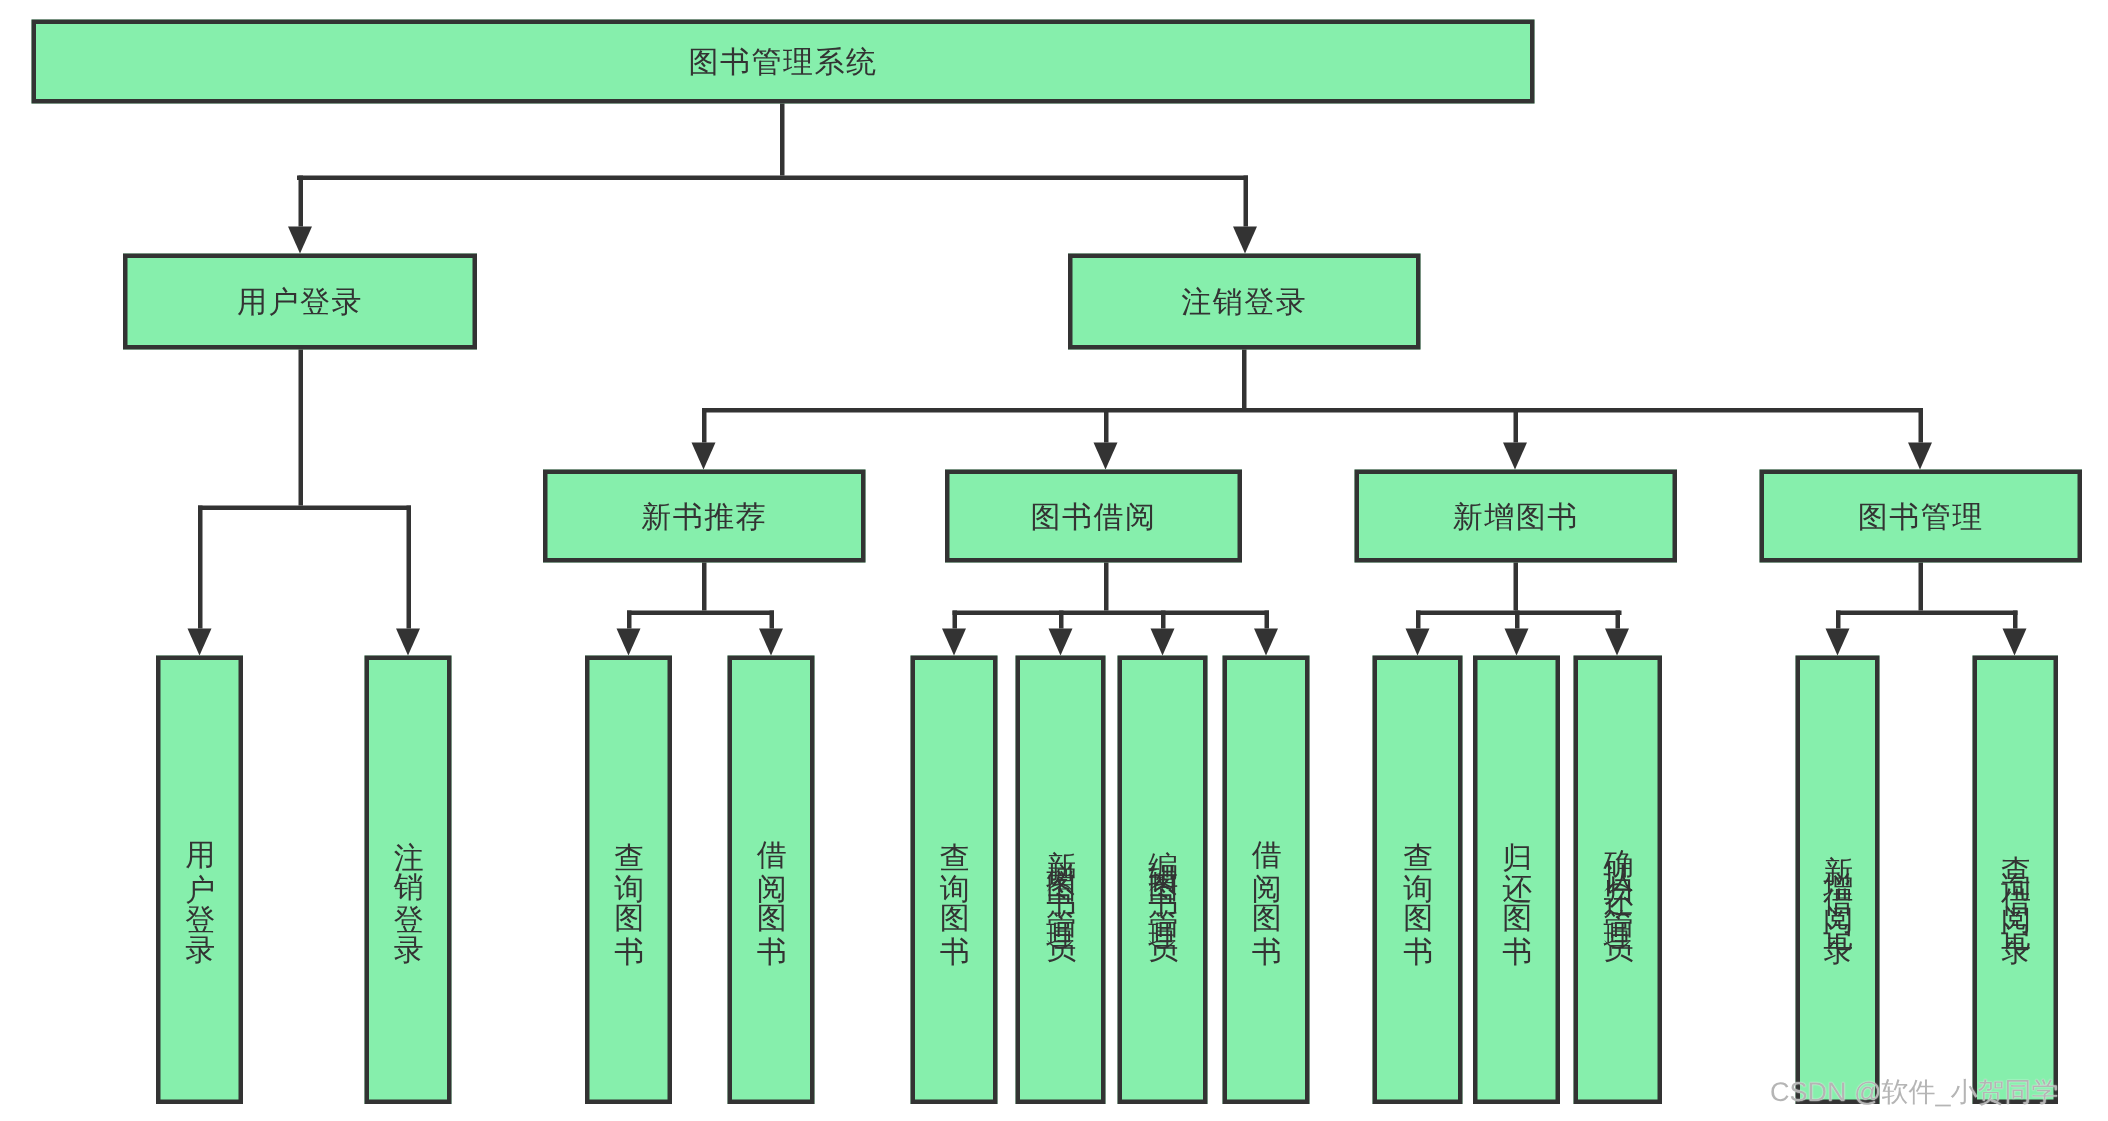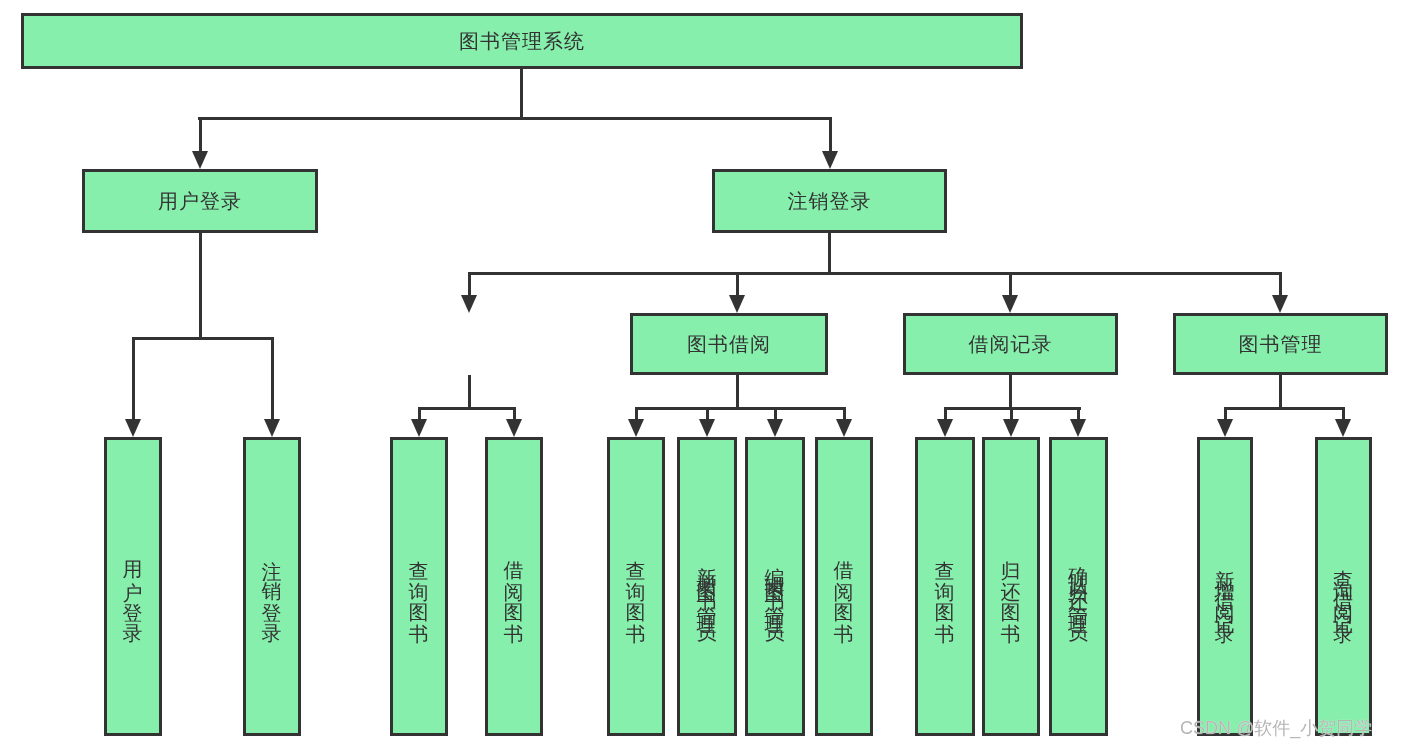--- a/index.html
+++ b/index.html
@@ -41,27 +41,30 @@
   </div>
 
   <div class="box h" style="left:82px;top:169px;width:236px;height:64px">
     <span>用户登录</span>
   </div>
 
   <div class="box h" style="left:712px;top:169px;width:235px;height:64px">
     <span>注销登录</span>
   </div>
 
+  <div class="box h" style="left:362px;top:313px;width:215px;height:62px">
+    <span>新书推荐</span>
+  </div>
 
   <div class="box h" style="left:630px;top:313px;width:198px;height:62px">
     <span>图书借阅</span>
   </div>
 
   <div class="box h" style="left:903px;top:313px;width:215px;height:62px">
-    <span>借阅记录</span>
+    <span>新增图书</span>
   </div>
 
   <div class="box h" style="left:1173px;top:313px;width:215px;height:62px">
     <span>图书管理</span>
   </div>
 
   <div class="box" style="left:104px;top:437px;width:58px;height:299px">
     <span class="vtext">用户登录</span>
   </div>
   <div class="box" style="left:243px;top:437px;width:58px;height:299px">

